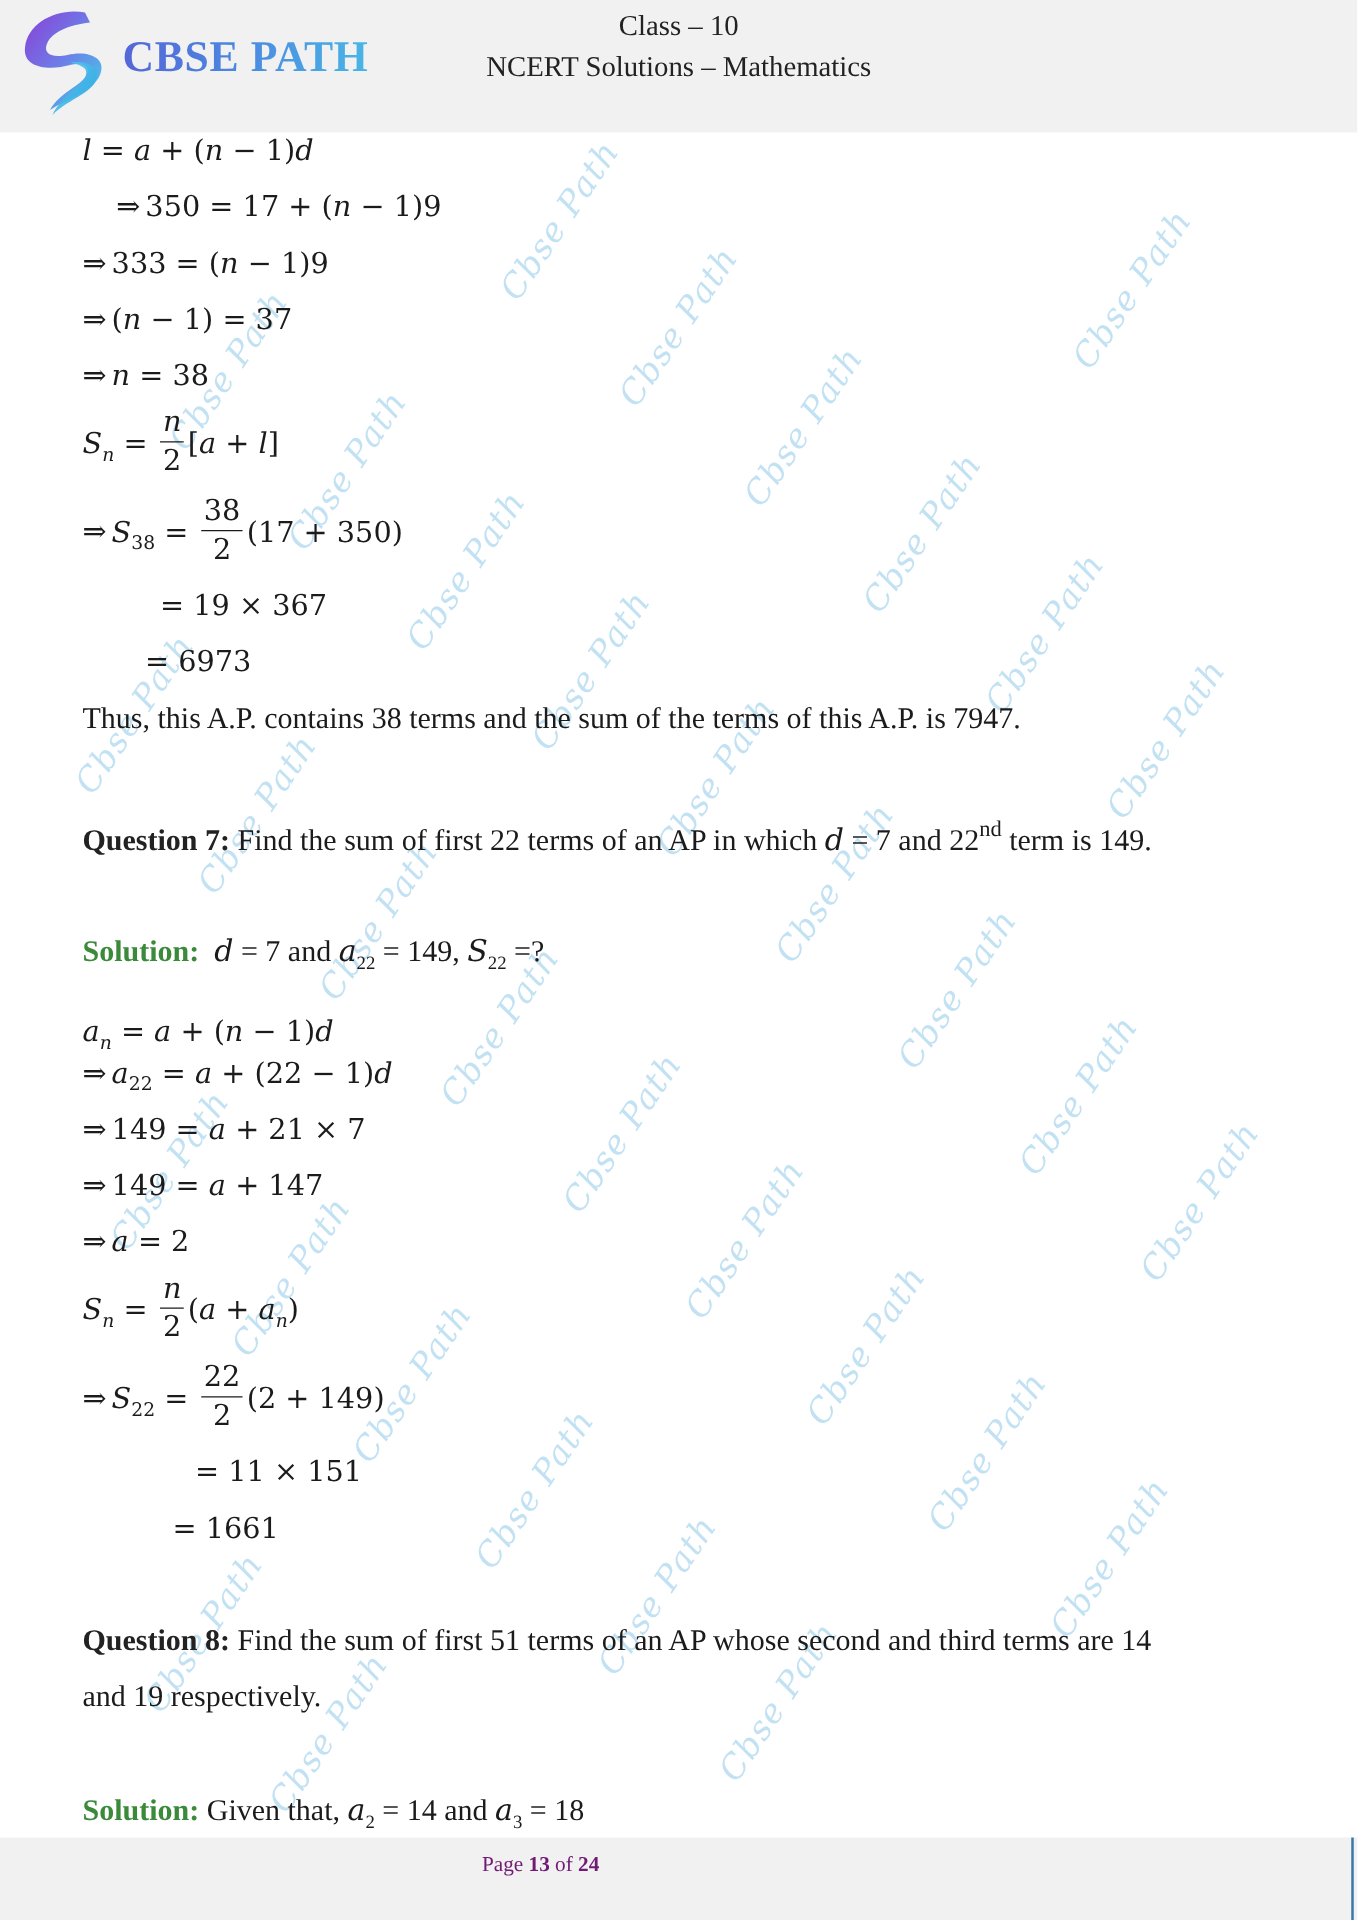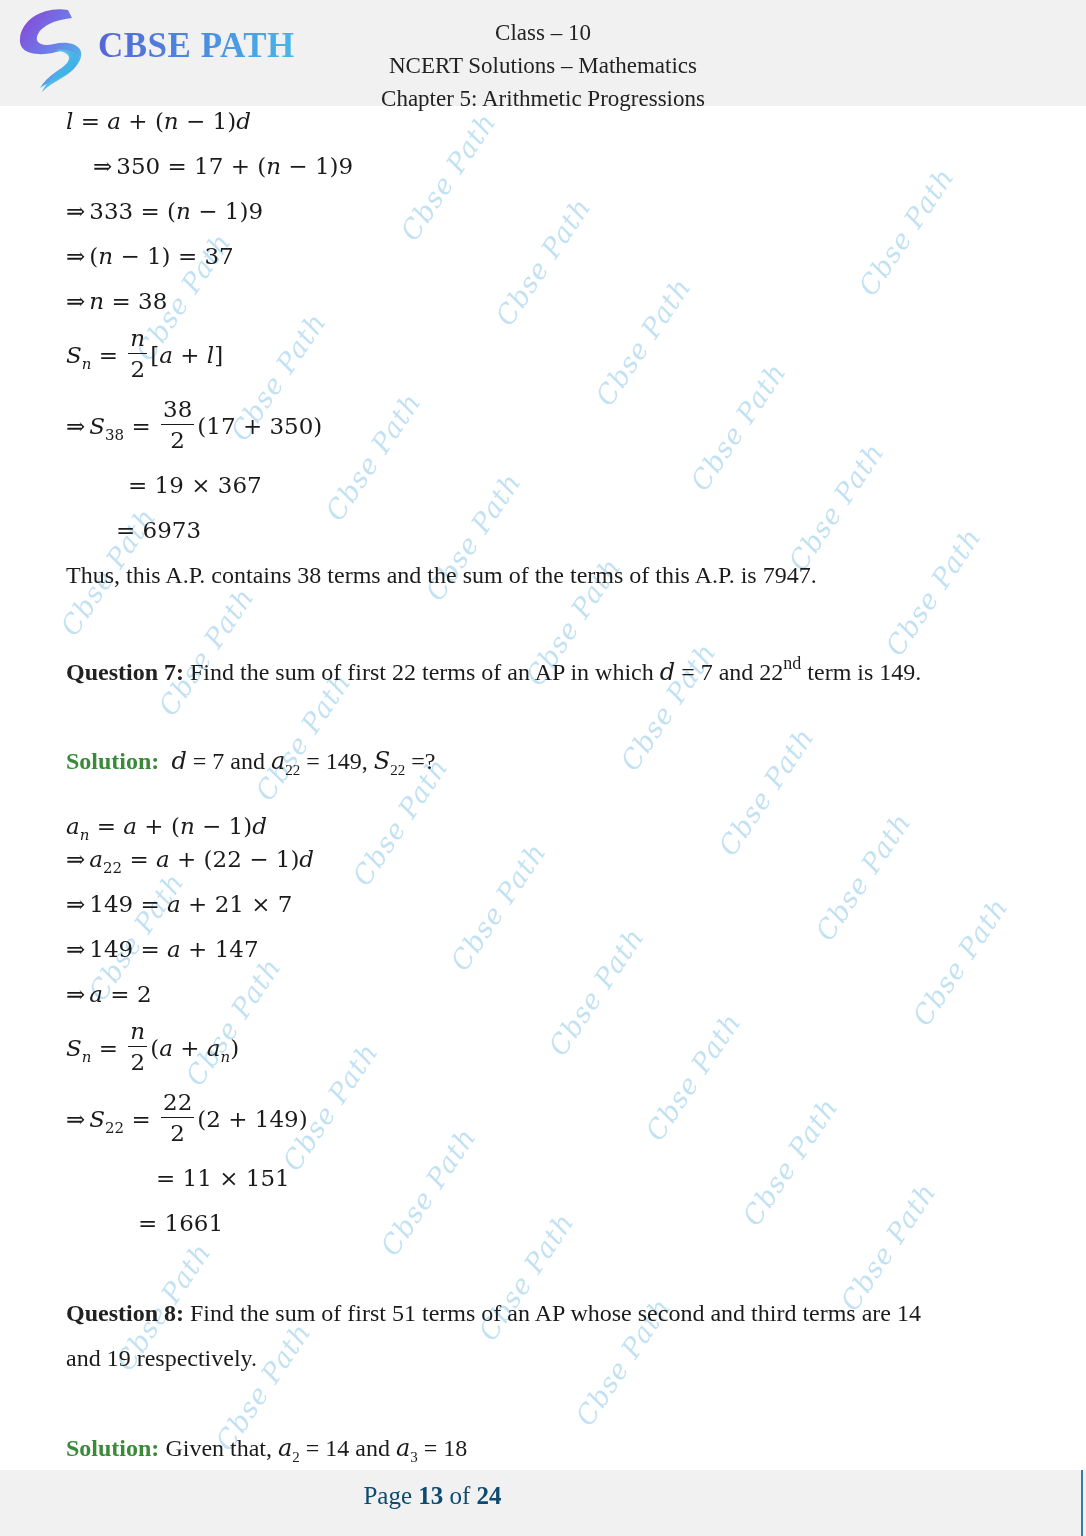--- a/index.html
+++ b/index.html
@@ -13,33 +13,33 @@
     }
     .logo { position: absolute; left: 12px; top: 4px; width: 78px; height: 92px; }
     .brand {
       position: absolute; left: 98px; top: 26px;
       font-family: "Liberation Serif", serif; font-weight: bold; font-size: 35px;
       letter-spacing: 0.5px;
       background: linear-gradient(90deg, #5566d8 0%, #4c86e0 45%, #49b6e6 100%);
       -webkit-background-clip: text; background-clip: text; color: transparent;
     }
     .hdr-lines {
-      position: absolute; left: 330px; top: 16px; width: 426px; text-align: center;
+      position: absolute; left: 330px; top: 4px; width: 426px; text-align: center;
       font-family: "Liberation Serif", serif; color: #222; font-size: 23px; line-height: 33px;
     }
     .hdr-lines div { white-space: nowrap; }
 
     
     .footer {
       position: absolute; left: 0; top: 1470px; width: 1086px; height: 66px;
       background: #f1f1f1;
     }
     .page-num {
       position: absolute; left: 0; width: 865px; top: 12px; text-align: center;
-      font-family: "Liberation Serif", serif; font-size: 25px; color: #0c4a6e;
+      font-family: "Liberation Serif", serif; font-size: 17px; color: #701a75;
     }
     .page-num b { font-weight: bold; }
     .right-rule {
       position: absolute; right: 3px; top: 0; width: 2px; height: 66px; background: #3a78a8;
     }
 
     
     .wm {
       position: absolute; font-family: "DejaVu Serif", serif; font-style: italic;
       font-size: 27px; color: rgba(120, 190, 228, 0.45); white-space: nowrap;
@@ -122,21 +122,20 @@
         <stop offset="1" stop-color="#2aa5e0"></stop>
       </linearGradient>
     </defs>
     <path d="M56 6 C34 2, 10 14, 8 34 C6 52, 30 52, 44 48 C56 45, 62 50, 56 58 C50 66, 36 70, 28 84 C40 76, 62 70, 68 56 C74 42, 58 36, 42 40 C28 43, 22 38, 26 30 C30 22, 42 16, 60 14 Z" fill="url(#lg1)"></path>
     <path d="M44 46 C58 44, 70 50, 64 62 C58 72, 42 76, 30 88 C36 74, 52 66, 56 58 C60 50, 52 48, 44 46 Z" fill="url(#lg2)" opacity="0.9"></path>
   </svg>
   <div class="brand">CBSE PATH</div>
   <div class="hdr-lines">
     <div>Class – 10</div>
     <div>NCERT Solutions – Mathematics</div>
-    <div>Chapter 5: Arithmetic Progressions</div>
   </div>
 </div>
 
 <div class="content">
 
   <div class="line" style="left:66px;top:108px;">
     <span class="m">l</span> = <span class="m">a</span> + (<span class="m">n</span> − 1)<span class="m">d</span>
   </div>
   <div class="line" style="left:66px;top:153px;margin-left:27px;">
     <span class="arrow">⇒</span><span>350 = 17 + (</span><span class="m">n</span><span> − 1)9</span>

